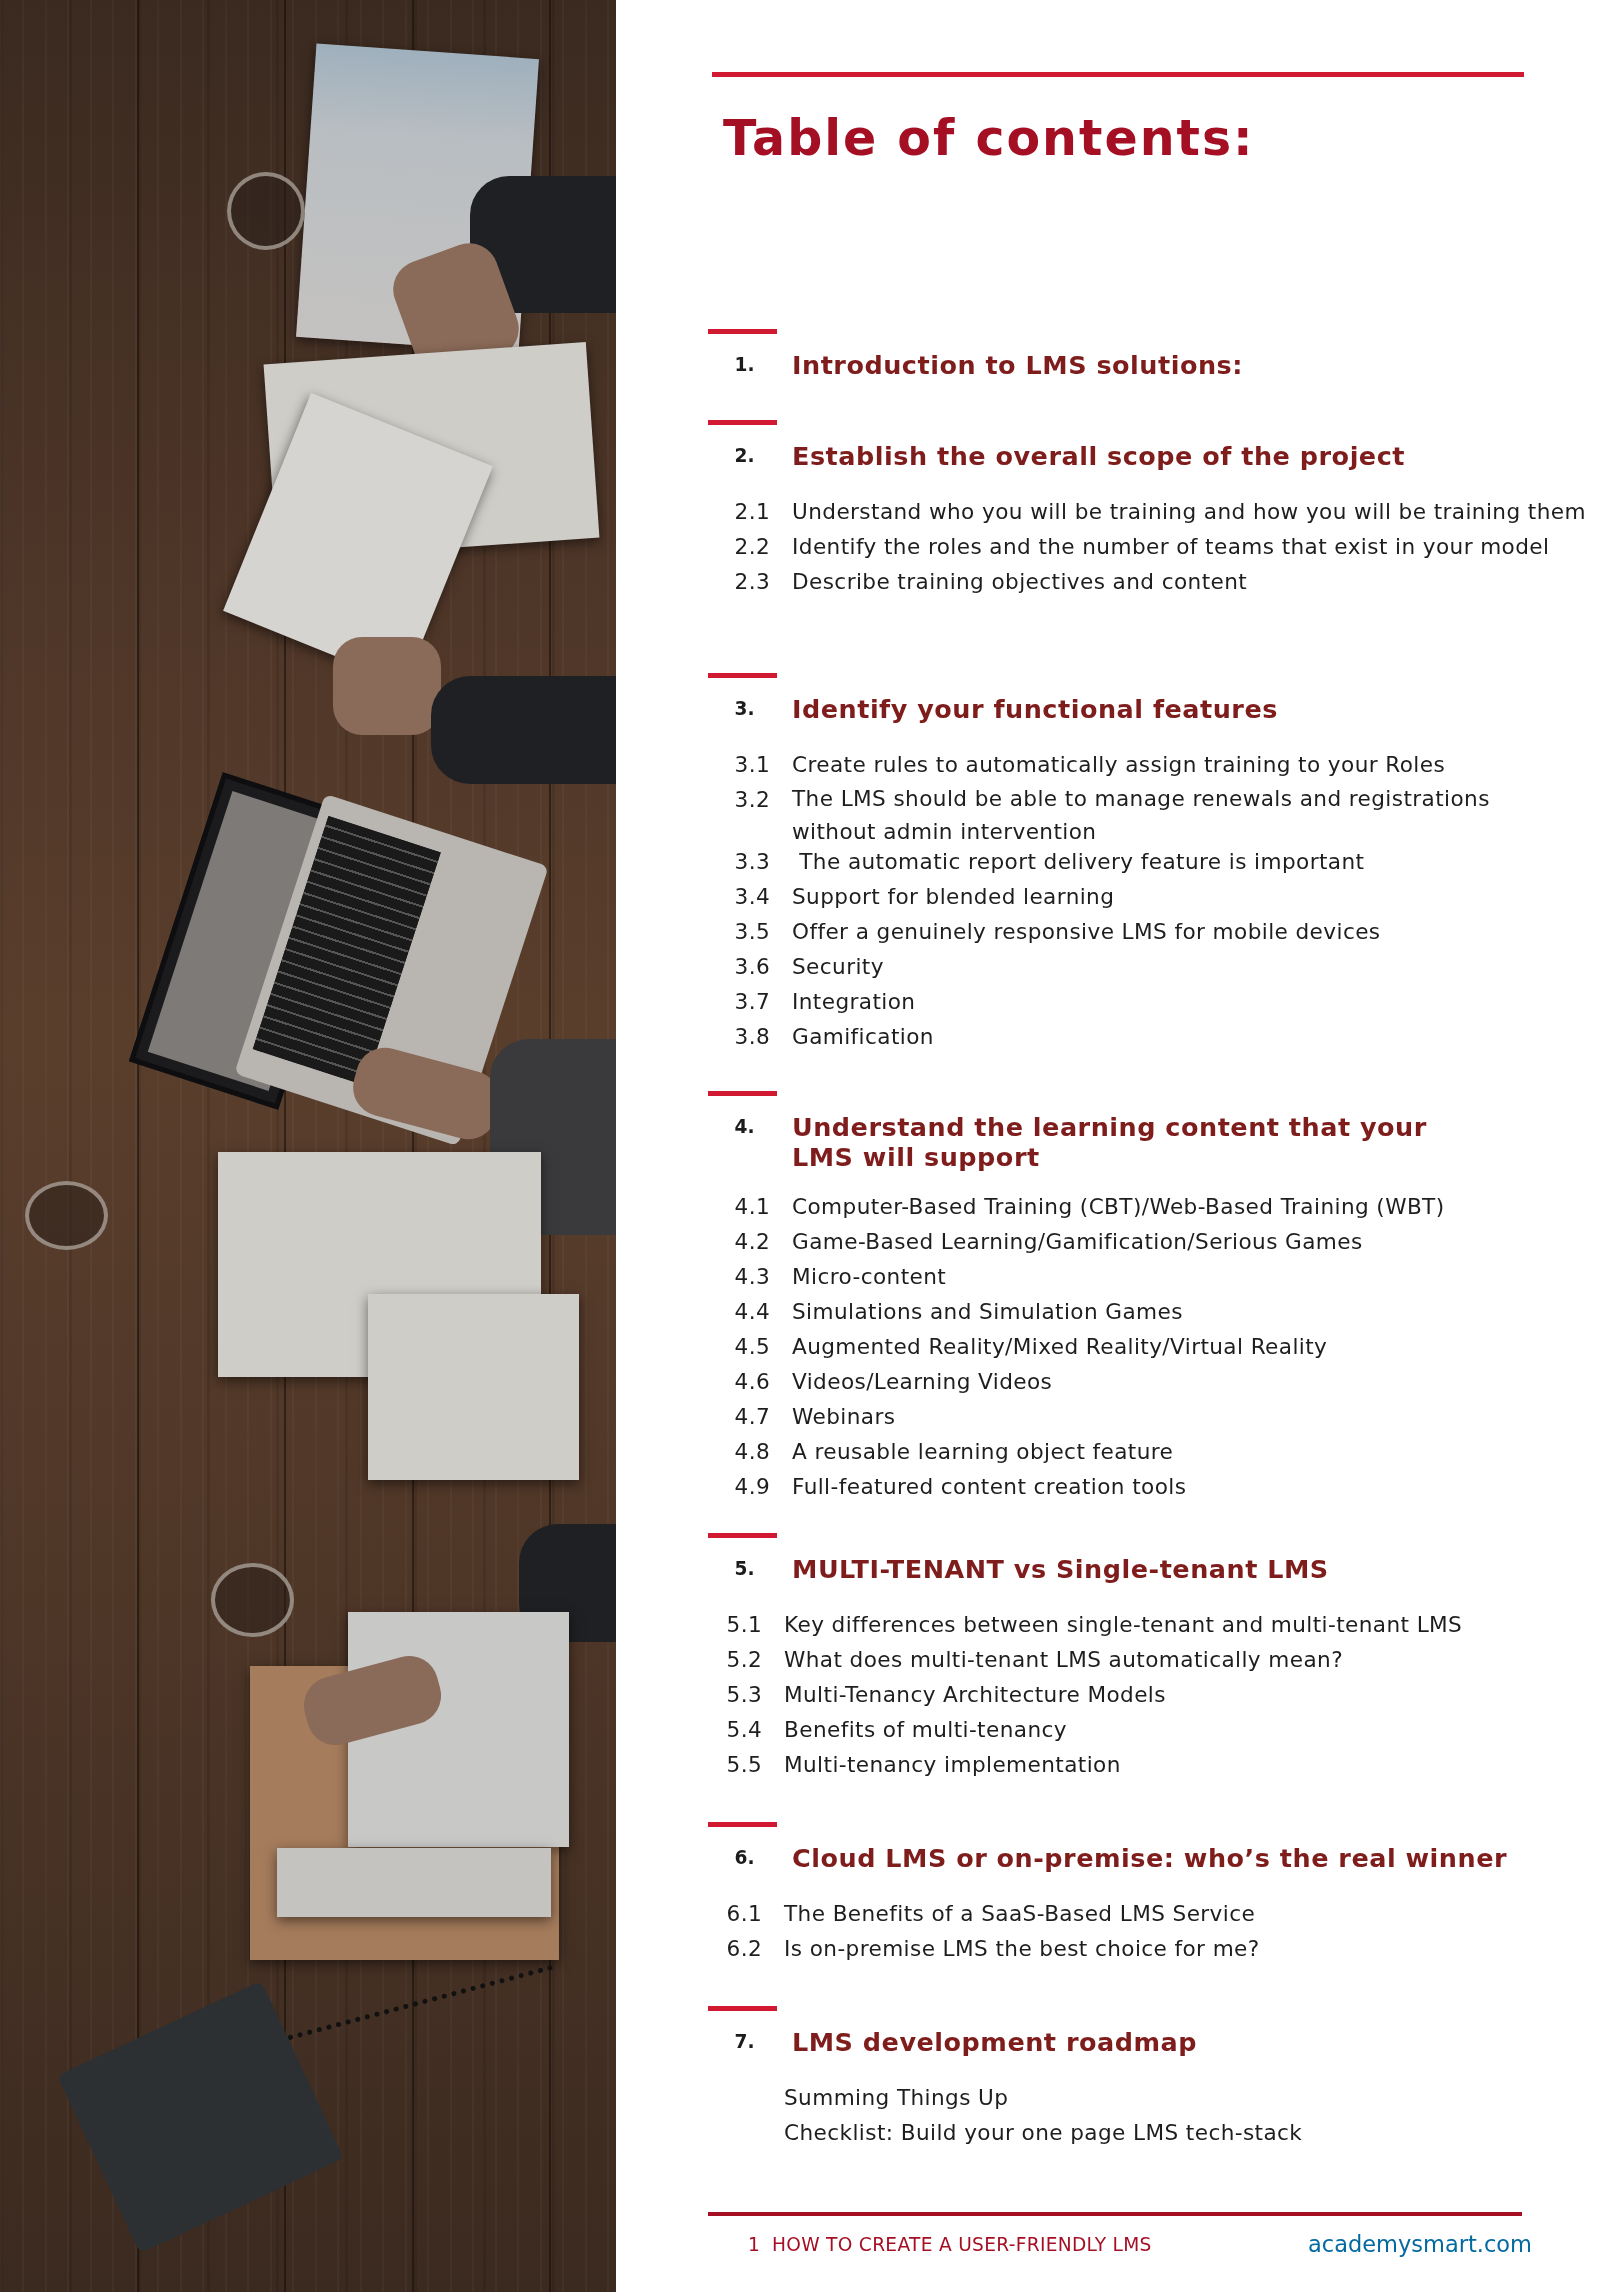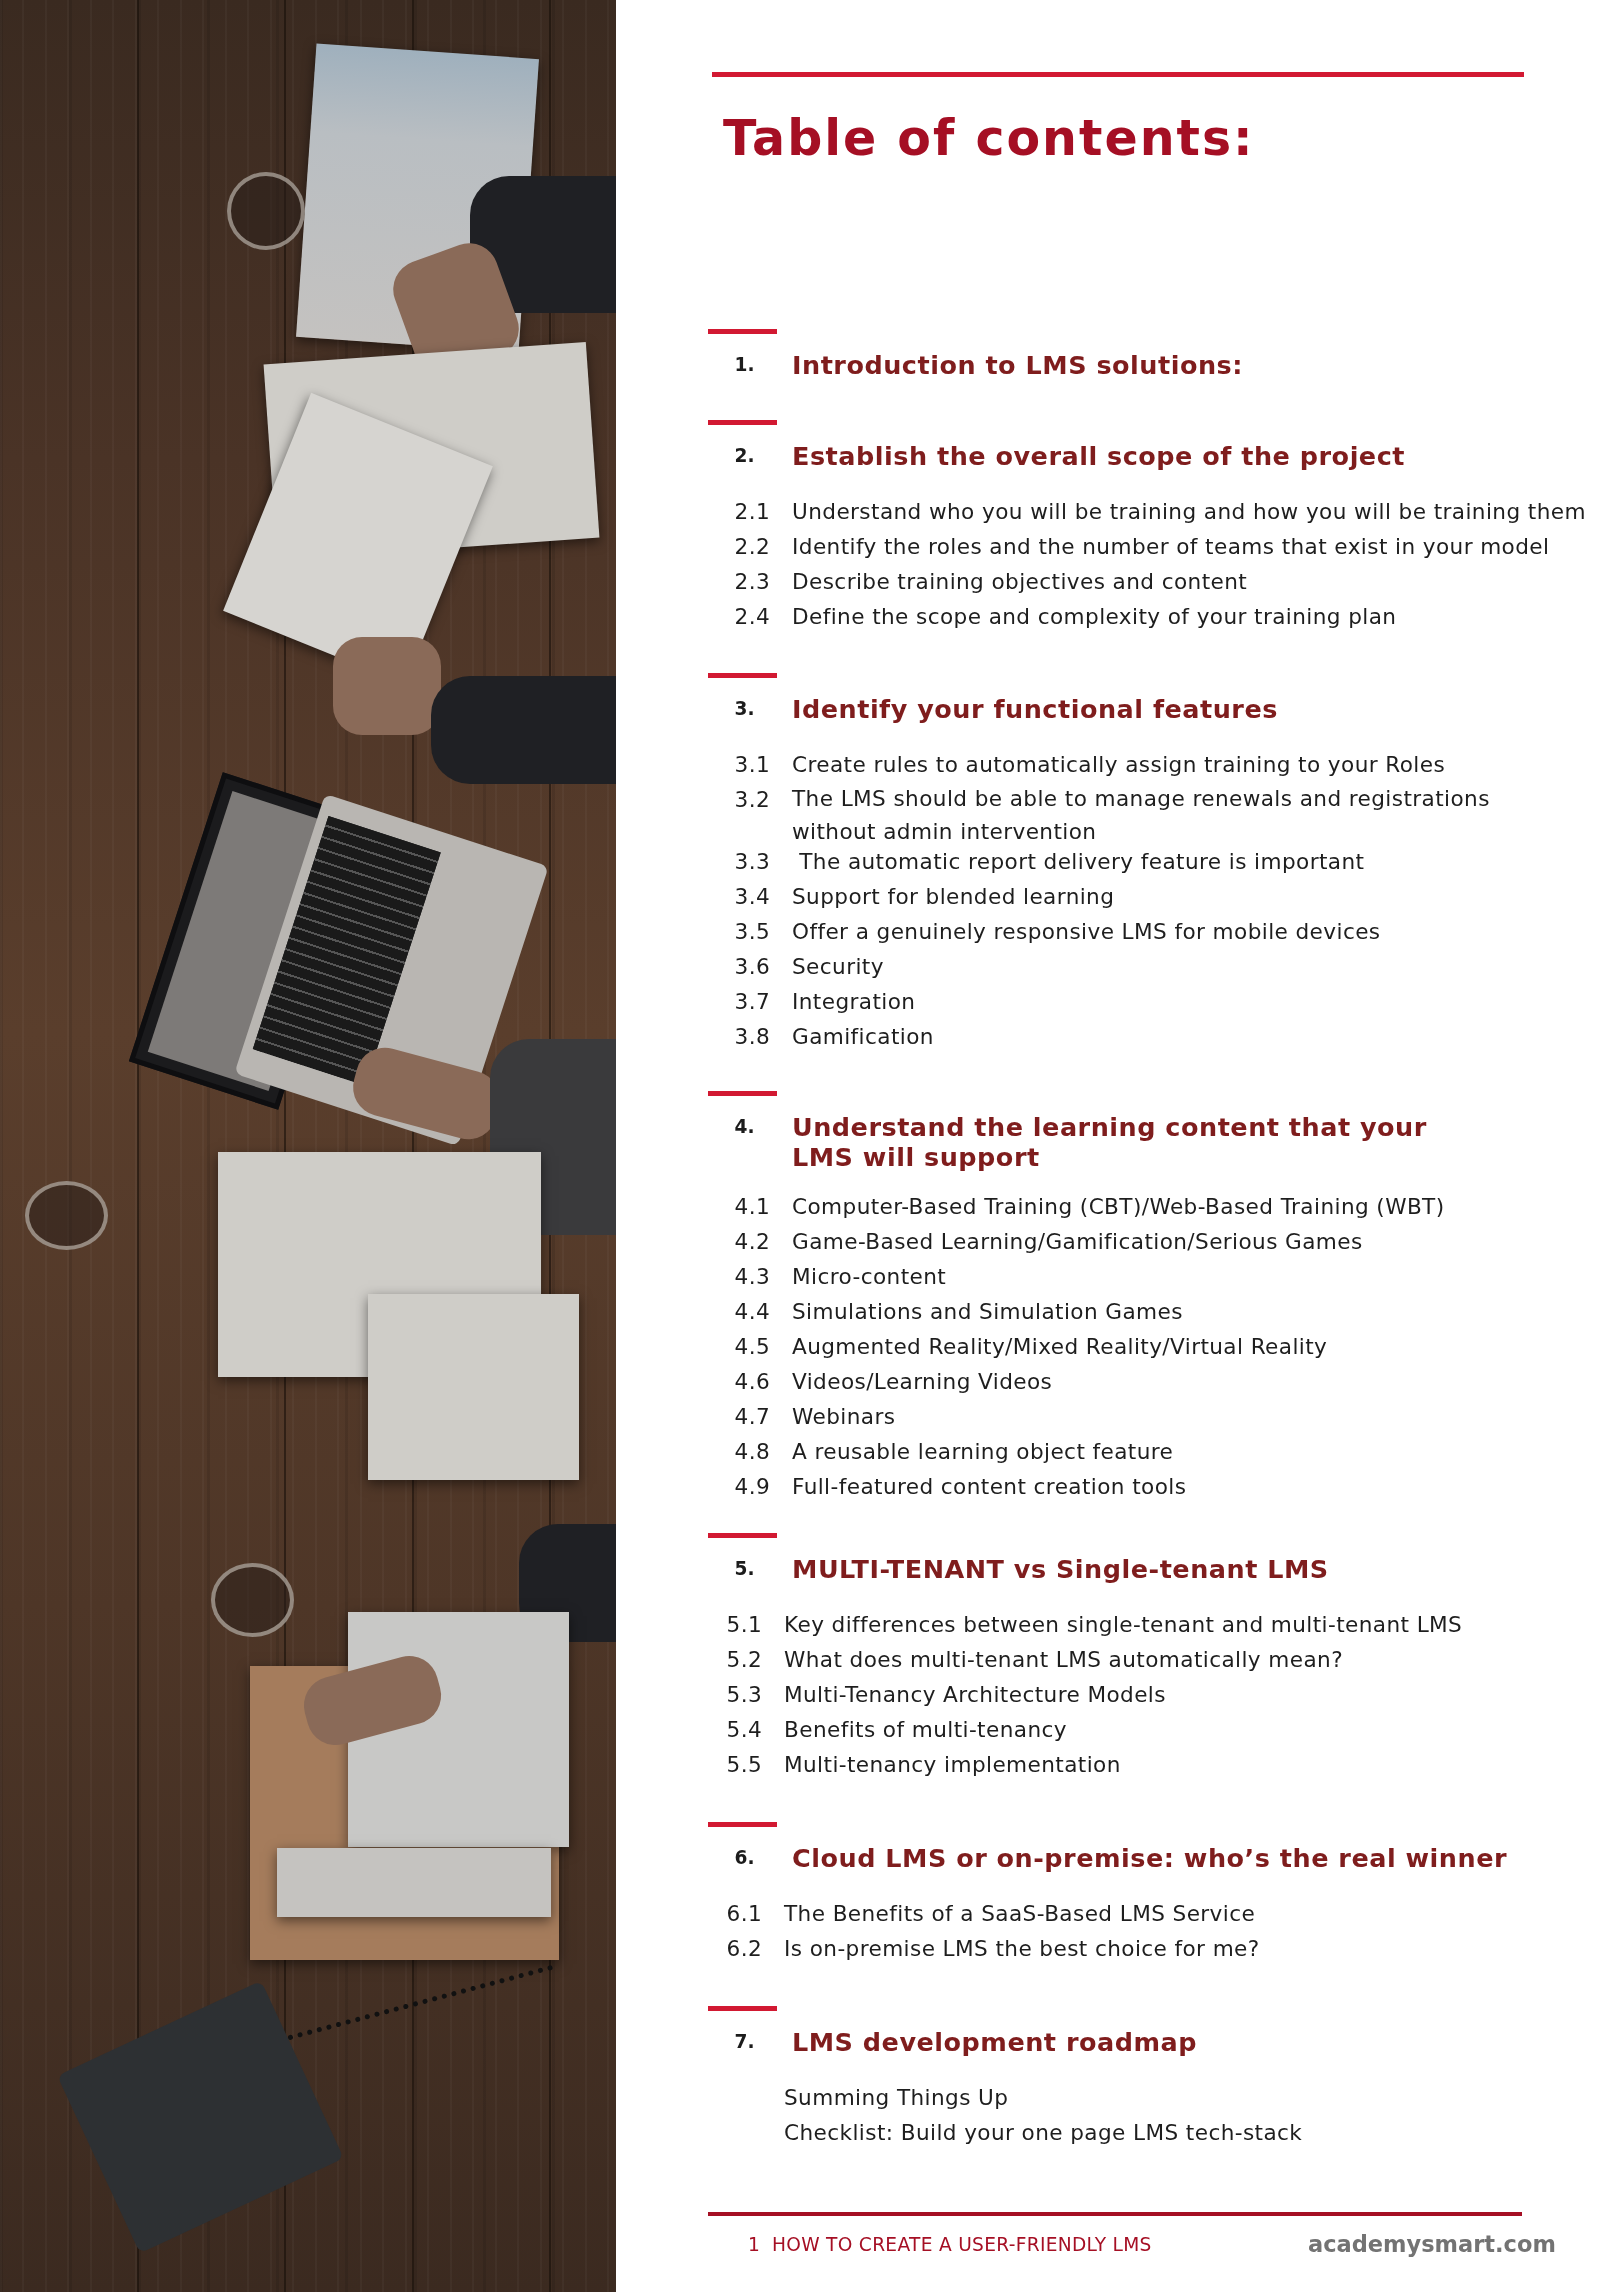--- a/index.html
+++ b/index.html
@@ -44,21 +44,21 @@
   .item { display: flex; font-size: 21.6px; line-height: 35px; color: #1e1e1e; letter-spacing: 0.4px; }
   .item-num { width: 84px; padding-left: 26.5px; flex: none; }
   .item-text { flex: 1; }
   .shift .sec-num { padding-left: 26.5px; }
   .shift .item-num { padding-left: 18.6px; width: 76px; }
   .shift .sec-title { }
 
   .foot-rule { position: absolute; left: 708px; top: 2212px; width: 814px; height: 3.9px; background: #a50f24; }
   .foot-left { position: absolute; left: 748px; top: 2234px; font-size: 18.6px; color: #a50f24; letter-spacing: 0.3px; }
   .foot-left .pg { margin-right: 11.8px; }
-  .foot-right { position: absolute; left: 1308px; top: 2231px; width: 216px; text-align: left; font-size: 22.5px; color: #737373; font-weight: bold; }
+  .foot-right { position: absolute; left: 1308px; top: 2231px; width: 216px; text-align: left; font-size: 22.5px; color: #0369a1; }
 </style>
 </head>
 <body>
 
 <div class="photo">
   <div class="board" style="left:137px"></div>
   <div class="board" style="left:284px"></div>
   <div class="board" style="left:412px"></div>
   <div class="board" style="left:549px"></div>
 
@@ -119,24 +119,20 @@
         <span class="item-text">Understand who you will be training and how you will be training them</span>
       </div>
     <div class="item">
         <span class="item-num">2.2</span>
         <span class="item-text">Identify the roles and the number of teams that exist in your model</span>
       </div>
     <div class="item">
         <span class="item-num">2.3</span>
         <span class="item-text">Describe training objectives and content</span>
       </div>
-    <div class="item">
-        <span class="item-num">2.4</span>
-        <span class="item-text">Define the scope and complexity of your training plan</span>
-      </div>
   </div>
 </div>
 
 <div class="section" style="top:673px">
   <div class="sec-bar"></div>
   <div class="sec-head">
     <span class="sec-num">3.</span>
     <span class="sec-title">Identify your functional features</span>
   </div>
   <div class="items">

